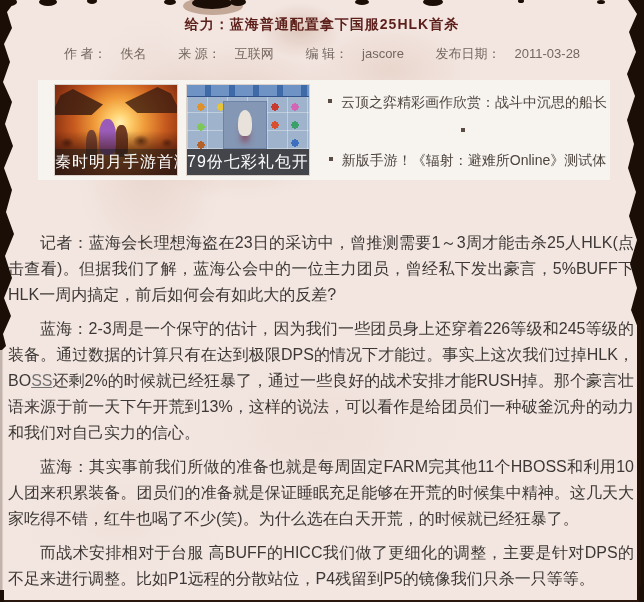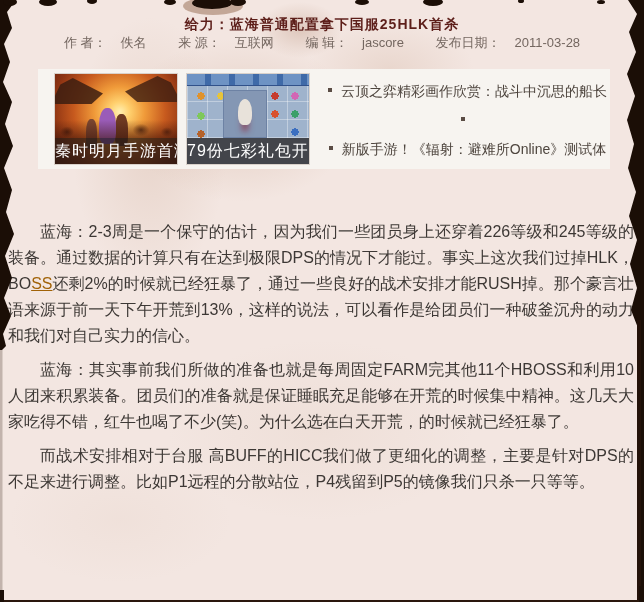--- a/index.html
+++ b/index.html
@@ -28,20 +28,21 @@
 
   .page-title {
     margin:16px 24px 0;
     text-align:center;
     font-size:14px;
     font-weight:bold;
     color:#5d1f1a;
     letter-spacing:1px;
   }
   .byline {
+    margin-top:11px;
     text-align:center;
     font-size:13px;
     color:#746760;
   }
   .byline span { margin:0 7px; }
 
   .media-box {
     margin:17px 0 0 38px;
     width:572px;
     height:100px;
@@ -152,21 +153,21 @@
   }
   .article p {
     font-size:16px;
     line-height:26px;
     text-indent:2em;
     margin-bottom:8px;
     color:#3d3835;
     text-align:justify;
   }
   .kw-link {
-    color:#a16207;
+    color:#737373;
     text-decoration:underline;
     cursor:pointer;
   }
 </style>
 </head>
 <body>
 
 <div class="watermark"></div>
 
 <div class="content">
@@ -204,20 +205,21 @@
     </div>
 
     <ul class="news-list">
       <li class="news-item"><span class="bullet"></span><span>云顶之弈精彩画作欣赏：战斗中沉思的船长</span></li>
       <li class="news-item"><span class="bullet"></span></li>
       <li class="news-item"><span class="bullet"></span><span>新版手游！《辐射：避难所Online》测试体</span></li>
     </ul>
   </div>
 
   <div class="article">
+    <p>记者：蓝海会长理想海盗在23日的采访中，曾推测需要1～3周才能击杀25人HLK(点击查看)。但据我们了解，蓝海公会中的一位主力团员，曾经私下发出豪言，5%BUFF下HLK一周内搞定，前后如何会有如此大的反差?</p>
     <p><span>蓝海：2-3周是一个保守的估计，因为我们一些团员身上还穿着226等级和245等级的装备。通过数据的计算只有在达到极限DPS的情况下才能过。事实上这次我们过掉HLK，BO</span><a class="kw-link">SS</a><span>还剩2%的时候就已经狂暴了，通过一些良好的战术安排才能RUSH掉。那个豪言壮语来源于前一天下午开荒到13%，这样的说法，可以看作是给团员们一种破釜沉舟的动力和我们对自己实力的信心。</span></p>
     <p>蓝海：其实事前我们所做的准备也就是每周固定FARM完其他11个HBOSS和利用10人团来积累装备。团员们的准备就是保证睡眠充足能够在开荒的时候集中精神。这几天大家吃得不错，红牛也喝了不少(笑)。为什么选在白天开荒，的时候就已经狂暴了。</p>
     <p>而战术安排相对于台服 高BUFF的HICC我们做了更细化的调整，主要是针对DPS的不足来进行调整。比如P1远程的分散站位，P4残留到P5的镜像我们只杀一只等等。</p>
   </div>
 
 </div>
 
 <svg class="torn-edges" width="644" height="602" viewBox="0 0 644 602" xmlns="http://www.w3.org/2000/svg">
 
   <path fill="#1b0e06" d="M0,0 L16,0 L7,12 L12,28 L4,44 L10,62 L3,82 L12,102 L5,124 L13,146 L4,168 L12,190 L6,212 L14,234 L5,256 L12,278 L4,298 L11,316 L3,334 L6,346 L0,352 Z"></path>

